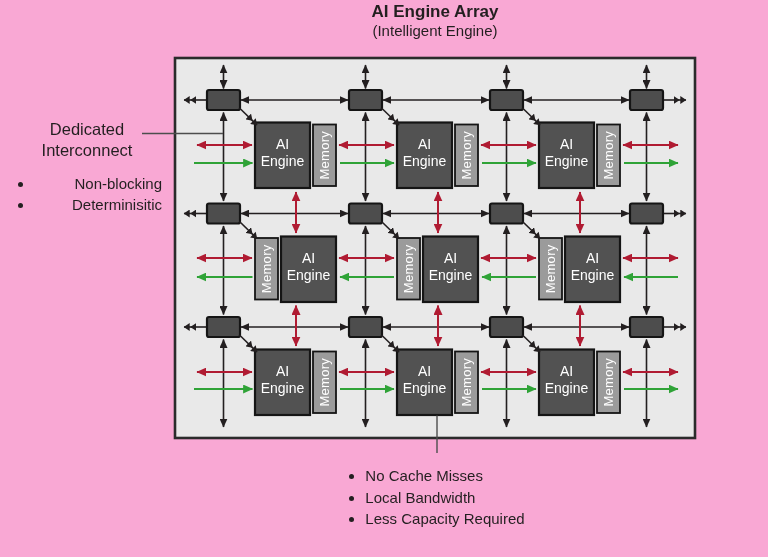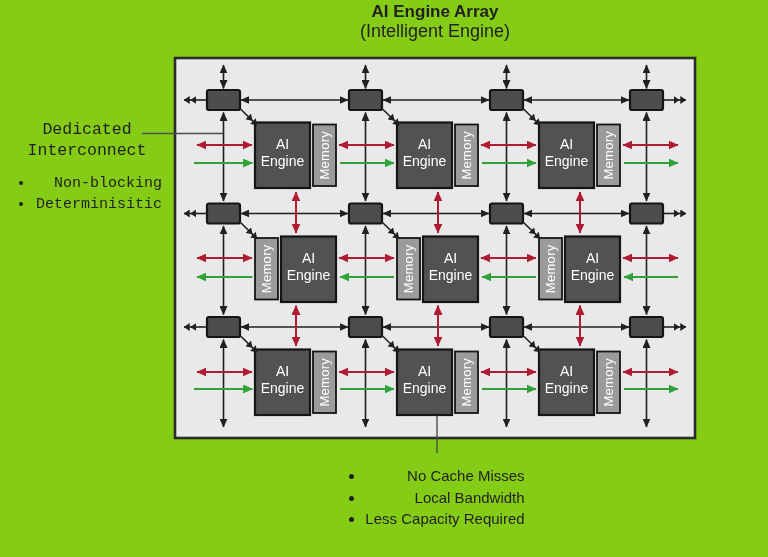--- a/index.html
+++ b/index.html
@@ -1,31 +1,31 @@
 <!DOCTYPE html>
 <html><head>
 <meta charset="utf-8">
 <style>
   html,body{margin:0;padding:0;background:#fff;}
   #canvas{
-    position:relative;width:768px;height:557px;background:#84cc16;overflow:hidden;
+    position:relative;width:768px;height:557px;background:#f9a8d4;overflow:hidden;
     font-family:"Liberation Sans",sans-serif;color:#231f20;
   }
   .abs{position:absolute;}
   
   #title-block{left:285px;top:2px;width:300px;text-align:center;}
   #title-block .ttl{font-size:17px;font-weight:bold;line-height:20px;}
-  #title-block .sub{font-size:18px;line-height:18px;}
-  #left-callout{left:12px;top:119px;width:150px;font-family:Liberation Mono, monospace;}
+  #title-block .sub{font-size:15px;line-height:18px;}
+  #left-callout{left:12px;top:119px;width:150px;}
   #left-callout .lbl{font-size:16.5px;line-height:21px;text-align:center;}
   #left-callout ul{margin:12px 0 0 0;padding-left:22px;text-align:right;}
   #left-callout li{font-size:15px;line-height:21px;}
   #bottom-callout{left:285px;top:456px;width:300px;text-align:center;}
   #bottom-callout .lbl{font-size:16.5px;line-height:21px;}
-  #bottom-callout ul{display:inline-block;margin:9px 0 0 0;padding-left:20px;text-align:right;}
+  #bottom-callout ul{display:inline-block;margin:9px 0 0 0;padding-left:20px;text-align:left;}
   #bottom-callout li{font-size:15px;line-height:21.5px;}
   ul{list-style:disc;}
   
   .frame{fill:#e9e9e9;stroke:#2b2b2b;stroke-width:2.6px;}
   .lk{stroke:#231f20;stroke-width:1.6px;}
   .lr{stroke:#b01b32;stroke-width:2px;}
   .lg{stroke:#2fa337;stroke-width:2px;}
   .cl{stroke:#4d4d4d;stroke-width:1.4px;}
   .da{marker-start:url(#ab);marker-end:url(#ab);}
   .dr{marker-start:url(#ar);marker-end:url(#ar);}

